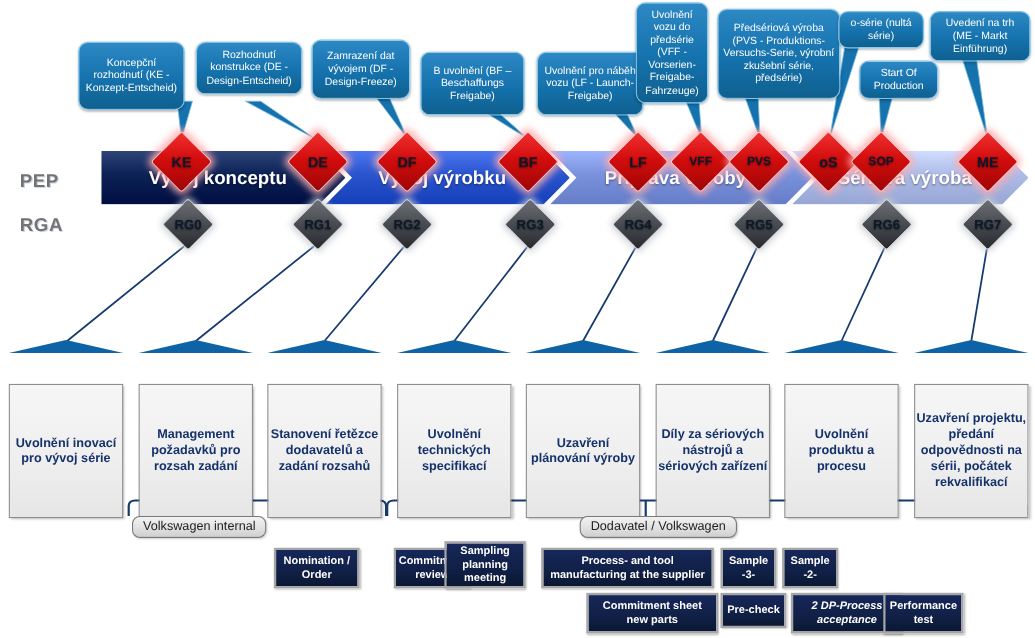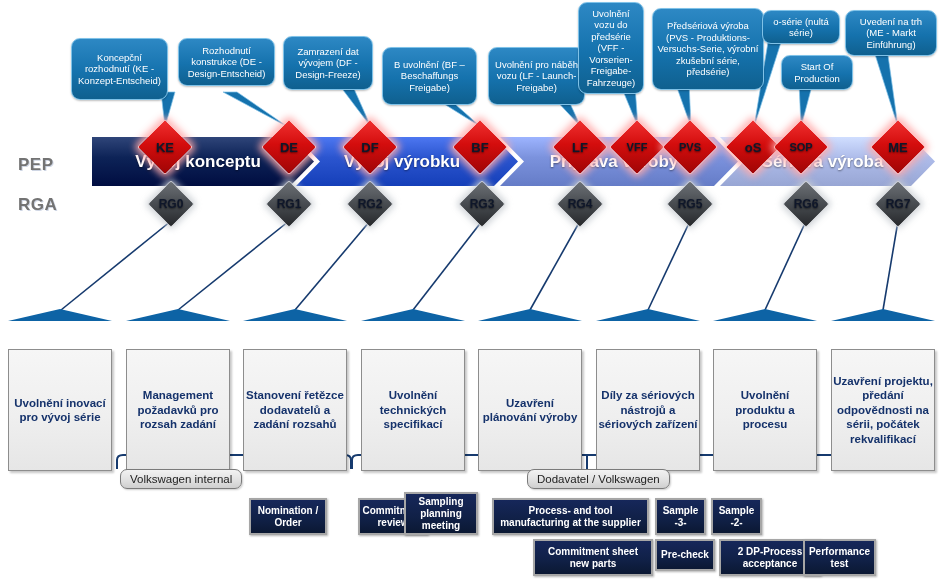--- a/index.html
+++ b/index.html
@@ -339,17 +339,17 @@
 
   <div id="task-layer">
       <div class="tbox" style="left: 249px; top: 498px; width: 78px; height: 37px;">Nomination / Order</div>
       <div class="tbox" style="left: 330px; top: 498px; width: 70px; height: 37px; margin-left: 28px;">Commitment review</div>
       <div class="tbox" style="left: 404px; top: 492px; width: 74px; height: 43px;">Sampling planning meeting</div>
       <div class="tbox" style="left: 492px; top: 498px; width: 157px; height: 37px;">Process- and tool manufacturing at the supplier</div>
       <div class="tbox" style="left: 655px; top: 498px; width: 51px; height: 37px;">Sample -3-</div>
       <div class="tbox" style="left: 711px; top: 498px; width: 51px; height: 37px;">Sample -2-</div>
       <div class="tbox" style="left: 492px; top: 539px; width: 120px; height: 37px; margin-left: 41px;">Commitment sheet new parts</div>
       <div class="tbox" style="left: 655px; top: 539px; width: 60px; height: 32px;">Pre-check</div>
-      <div class="tbox" style="left: 719px; top: 539px; width: 102px; height: 37px;">2 DP-Process acceptance</div>
+      <div class="tbox" style="left: 719px; top: 539px; width: 102px; height: 37px; font-style: italic;">2 DP-Process acceptance</div>
       <div class="tbox" style="left: 803px; top: 539px; width: 73px; height: 37px;">Performance test</div>
     </div>
 
 </div>
 
 </body></html>

